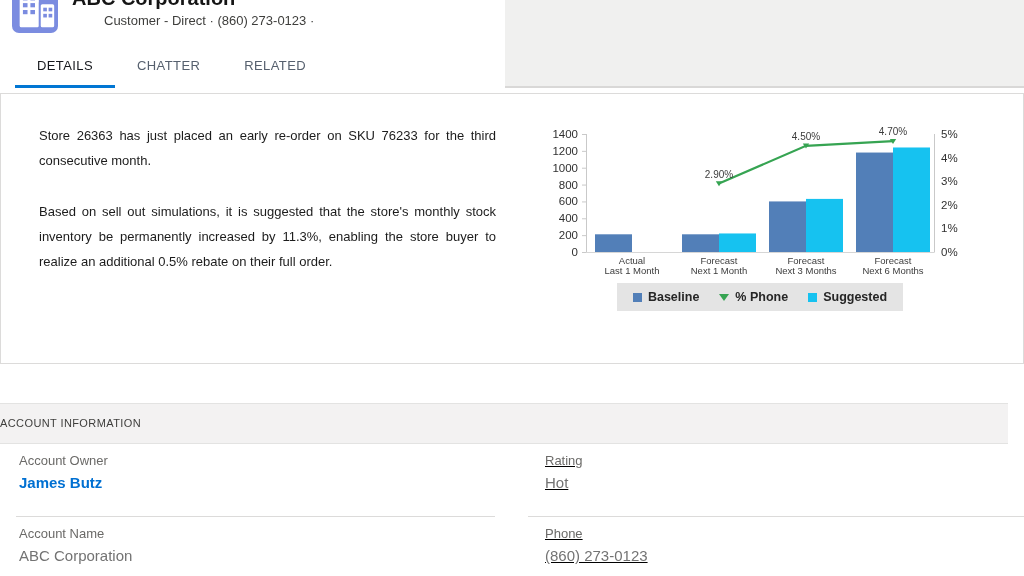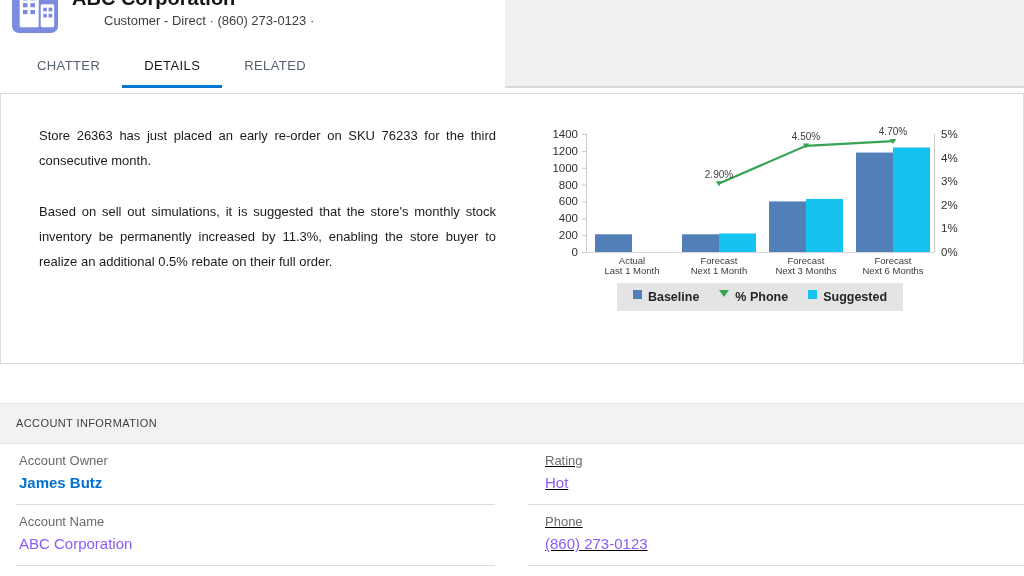--- a/index.html
+++ b/index.html
@@ -30,35 +30,35 @@
   .alert-text{position:absolute;left:38px;top:29px;width:457px;
     font-size:13px;line-height:25px;color:#1c1c1c;text-align:justify;}
   .alert-text p{margin:0;}
   .alert-text p + p{margin-top:26px;}
   
   .chart-wrap{position:absolute;left:545px;top:27px;width:420px;}
   svg text{font-family:"Liberation Sans",sans-serif;}
   .legend-row{margin-left:40px;width:348px;display:flex;justify-content:center;margin-top:0;}
   .legend-box{display:flex;gap:20px;align-items:center;background:#e4e4e4;
     padding:7px 16px;font-size:12.5px;font-weight:700;color:#262626;}
-  .legend-item{display:flex;gap:6px;white-space:nowrap;}
+  .legend-item{display:flex;align-items:center;gap:6px;white-space:nowrap;}
   .swatch{width:9px;height:9px;display:inline-block;}
   .tri{width:0;height:0;display:inline-block;border-left:5px solid transparent;
     border-right:5px solid transparent;border-top:7px solid #36a452;}
   
   .account-head{position:absolute;left:0;top:403px;width:1008px;height:39px;
     background:#f3f2f2;border-top:1px solid #e3e3e2;border-bottom:1px solid #e3e3e2;
-    line-height:39px;padding-left:16px;font-size:11px;color:#3e3e3c;letter-spacing:.4px;}
+    line-height:39px;padding-left:0;font-size:11px;color:#3e3e3c;letter-spacing:.4px;}
   .fields{position:absolute;left:0;top:444px;width:1024px;display:grid;
     grid-template-columns:512px 512px;}
   .field{border-bottom:1px solid #dcdbda;}
-  .field.col-l{margin:0 17px 0 16px;padding:9px 0 13px 3px;}
+  .field.col-l{margin:0 17px 0 16px;padding:9px 0 25px 3px;}
   .field.col-r{margin:0 0 0 16px;padding:9px 0 13px 17px;text-decoration:underline;}
   .flabel{font-size:13px;color:#6b6a68;}
-  .fvalue{font-size:15px;color:#8b5cf6;margin-top:6px;}
+  .fvalue{font-size:15px;color:#737373;margin-top:6px;}
   .fvalue.link{color:#0070d2;cursor:pointer;font-weight:bold;}
 </style>
 </head>
 <body>
 
 <div class="header-gray"></div>
 
 <div class="entity-icon">
   <svg width="46" height="46" viewBox="0 0 24 24">
     <rect x="4" y="3" width="10" height="18" rx="0.8" fill="#ffffff"></rect>
@@ -74,22 +74,22 @@
     <rect x="19.1" y="10.8" width="1.9" height="1.9" fill="#7b8ce0"></rect>
     <rect x="16.3" y="14" width="1.9" height="1.9" fill="#7b8ce0"></rect>
     <rect x="19.1" y="14" width="1.9" height="1.9" fill="#7b8ce0"></rect>
   </svg>
 </div>
 
 <div class="page-title">ABC Corporation</div>
 <div class="subtitle">Customer - Direct  ·  (860) 273-0123  ·</div>
 
 <div class="tabs">
+  <div class="tab active">DETAILS</div>
   <div class="tab">CHATTER</div>
-  <div class="tab active">DETAILS</div>
   <div class="tab">RELATED</div>
 </div>
 
 <div class="alerts-card">
   <div class="alerts-body">
     <div class="alert-text">
       <p>Store 26363 has just placed an early re-order on SKU 76233 for the third consecutive month.</p>
       <p>Based on sell out simulations, it is suggested that the store's monthly stock inventory be permanently increased by 11.3%, enabling the store buyer to realize an additional 0.5% rebate on their full order.</p>
     </div>
     <div class="chart-wrap">

